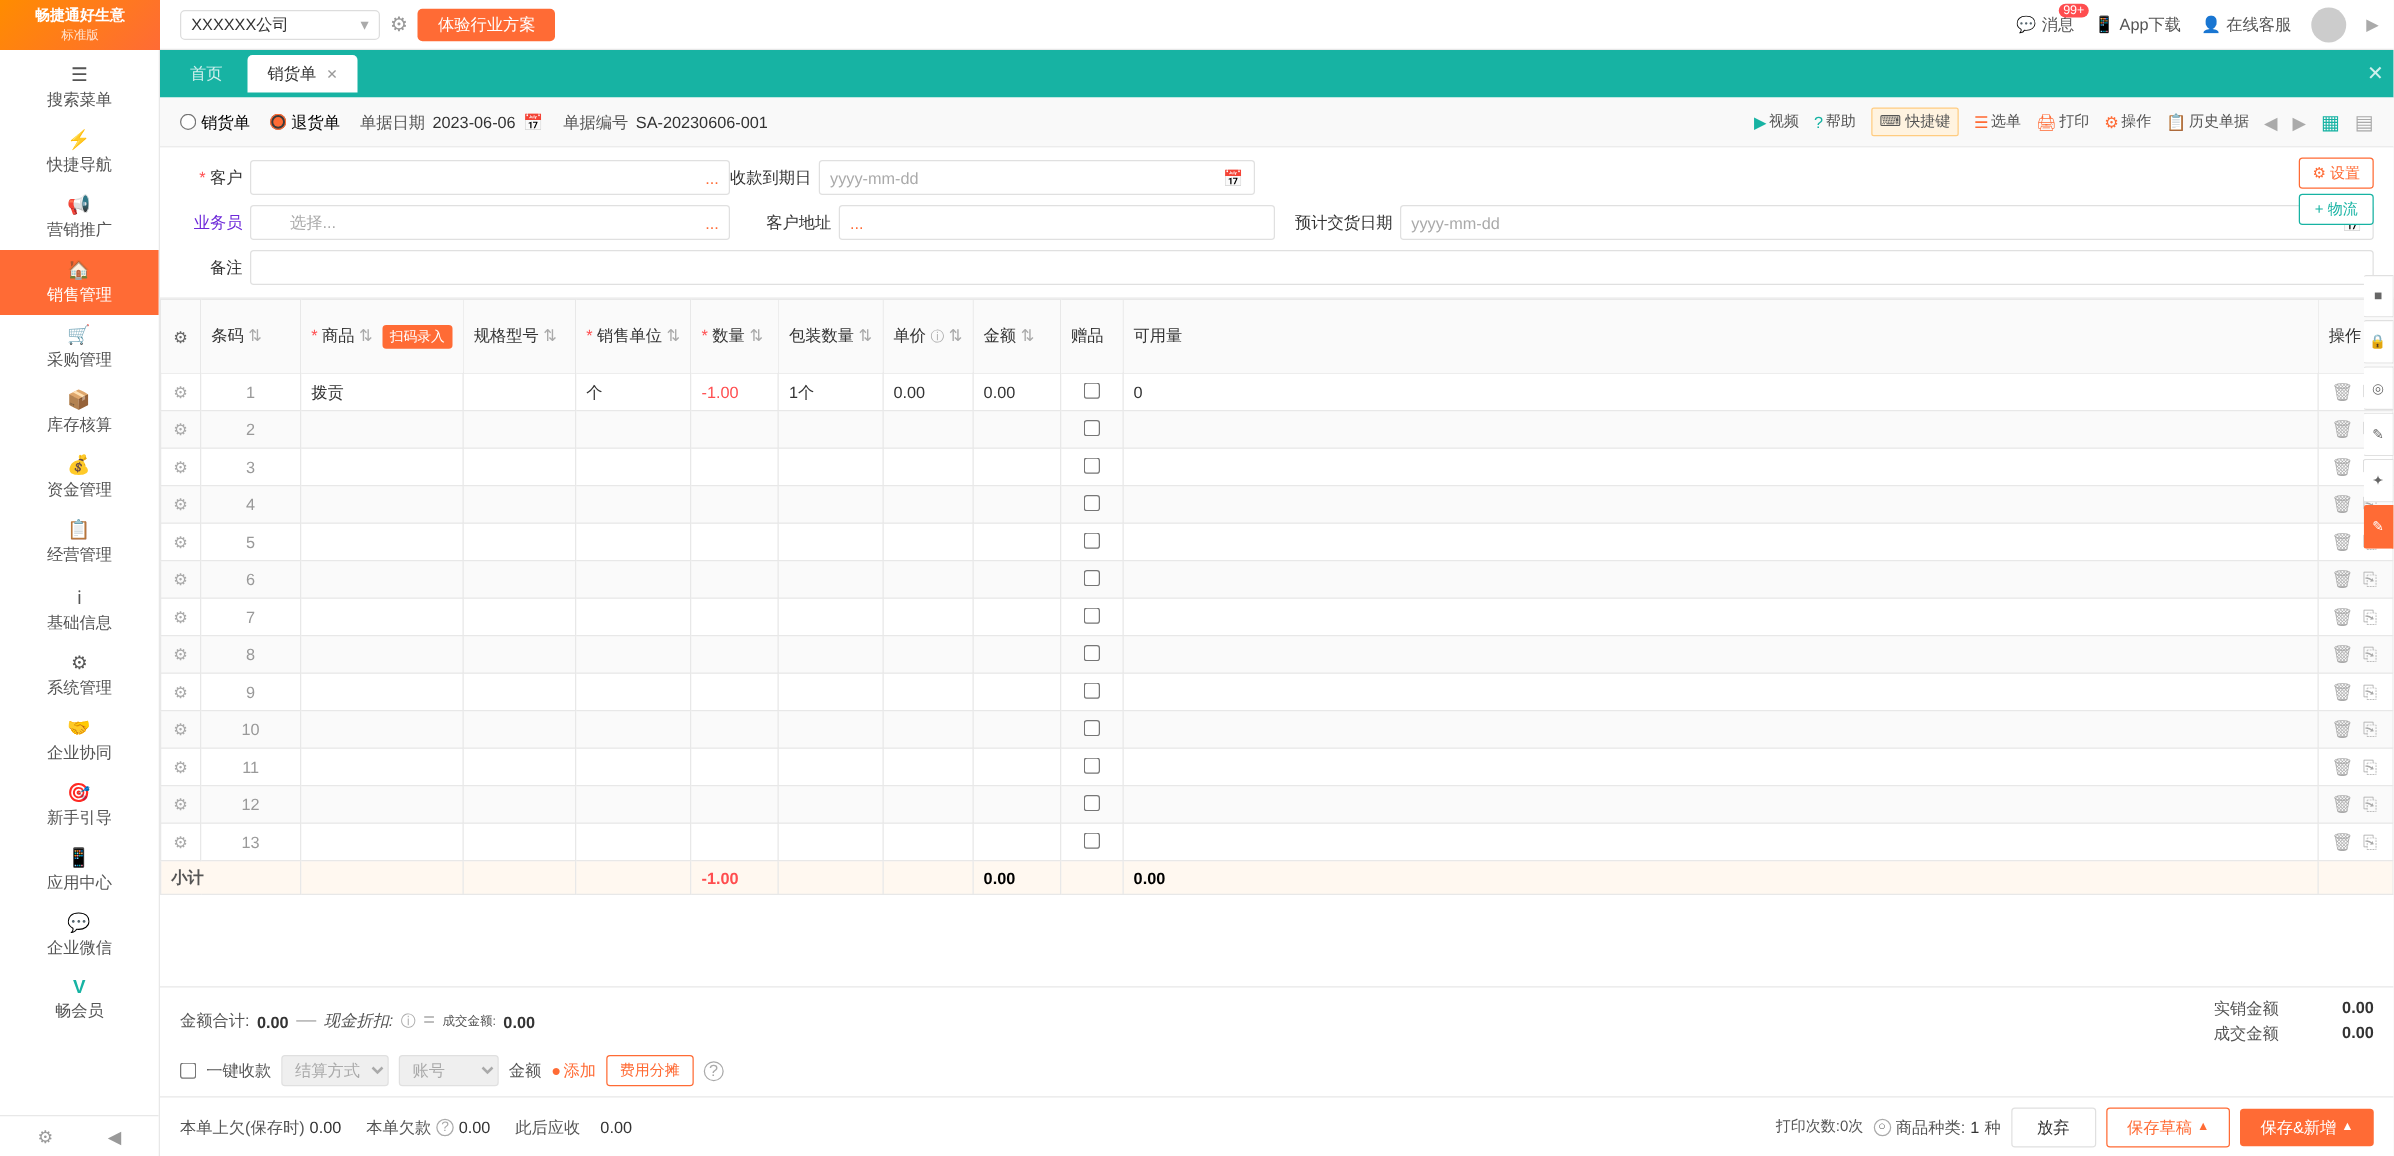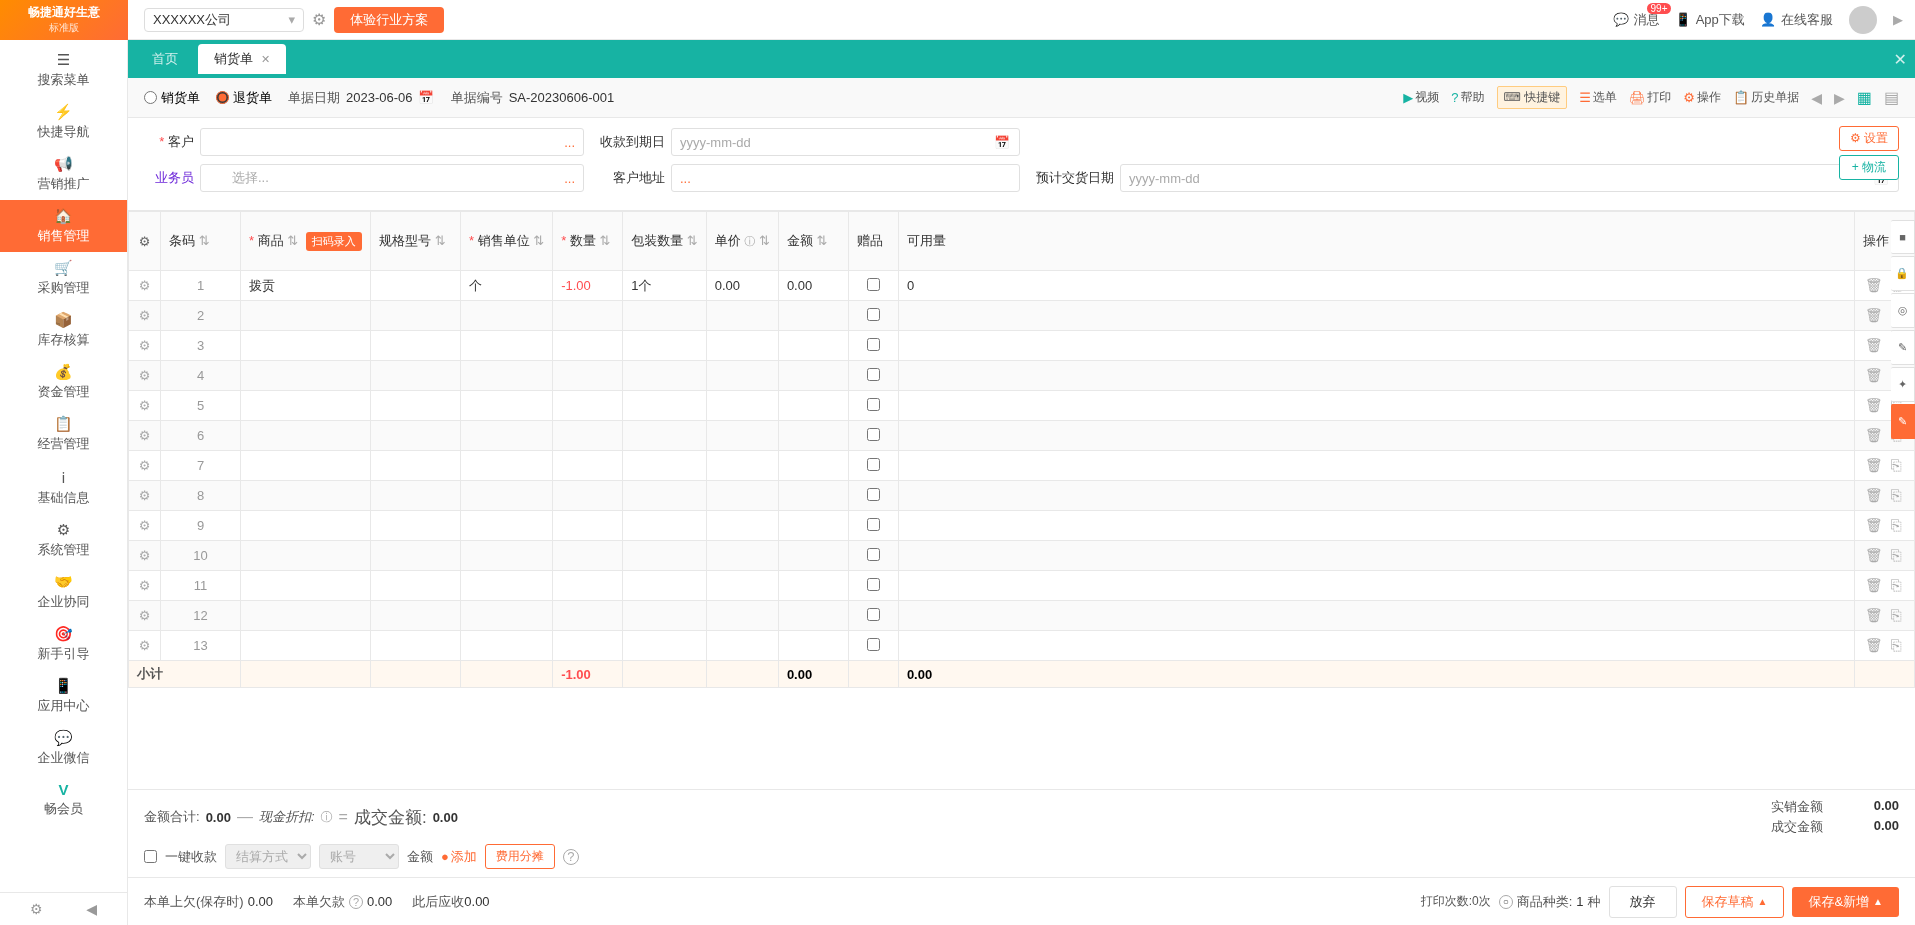--- a/index.html
+++ b/index.html
@@ -196,21 +196,21 @@
         </div>
       </div>
 
       <div style="background:#fff; padding:10px 16px; flex-shrink:0; border-bottom:1px solid #e8e8e8; position:relative;">
 
         <div style="position:absolute; right:16px; top:8px; display:flex; flex-direction:column; gap:4px; z-index:10;">
           <button style="border:1px solid #ff6b35; color:#ff6b35; background:#fff; border-radius:3px; padding:3px 10px; cursor:pointer; font-size:12px; display:flex; align-items:center; gap:3px;">⚙ 设置</button>
           <button style="border:1px solid #17b3a3; color:#17b3a3; background:#fff; border-radius:3px; padding:3px 10px; cursor:pointer; font-size:12px;">+ 物流</button>
         </div>
 
-        <div style="display:flex; gap:16px; margin-bottom:8px; align-items:center;">
+        <div style="display:flex; margin-bottom:8px; align-items:center;">
           <div style="display:flex; align-items:center; gap:6px; flex:1; max-width:440px;">
             <span style="color:#333; white-space:nowrap; min-width:50px; text-align:right;">
               <span style="color:#ff4d4f;">*</span> <span>客户</span>
             </span>
             <div style="flex:1; border:1px solid #e0e0e0; border-radius:3px; padding:4px 8px; color:#aaa; height:28px; display:flex; align-items:center; justify-content:flex-end; cursor:pointer;">
               <span style="color:#ff6b35;">...</span>
             </div>
           </div>
 
           <div style="display:flex; align-items:center; gap:6px; flex:1; max-width:420px;">
@@ -241,20 +241,26 @@
 
           <div style="display:flex; align-items:center; gap:6px; flex:1;">
             <span style="color:#333; white-space:nowrap; min-width:68px; text-align:right;">预计交货日期</span>
             <div style="flex:1; border:1px solid #e0e0e0; border-radius:3px; padding:4px 8px; color:#aaa; height:28px; display:flex; align-items:center; justify-content:space-between; cursor:pointer;">
               <span style="color:#aaa;">yyyy-mm-dd</span>
               <span style="color:#aaa;">📅</span>
             </div>
           </div>
         </div>
 
+        <div style="display:flex; gap:16px; align-items:center;">
+          <div style="display:flex; align-items:center; gap:6px; flex:1;">
+            <span style="color:#333; white-space:nowrap; min-width:50px; text-align:right;">备注</span>
+            <div style="flex:1; border:1px solid #e0e0e0; border-radius:3px; padding:4px 8px; color:#aaa; height:28px; cursor:pointer;"></div>
+          </div>
+        </div>
       </div>
 
       <div style="flex:1; overflow:auto; background:#fff;">
         <table style="width:100%; border-collapse:collapse; min-width:900px;">
           <thead>
             <tr>
               <th style="background:#fafafa; border:1px solid #e8e8e8; padding:6px 8px; text-align:center; color:#666; font-weight:normal; white-space:nowrap; width:32px; position:sticky; top:0; z-index:2;">⚙</th>
               <th style="background:#fafafa; border:1px solid #e8e8e8; padding:6px 8px; text-align:left; color:#333; font-weight:normal; white-space:nowrap; position:sticky; top:0; z-index:2; width:80px;">
                 条码 <span style="color:#aaa; cursor:pointer;">⇅</span>
               </th>
@@ -584,21 +590,21 @@
       </div>
 
       <div style="background:#fff; border-top:1px solid #e8e8e8; padding:8px 16px; flex-shrink:0;">
         <div style="display:flex; align-items:center; gap:6px; margin-bottom:8px;">
           <span style="color:#555; font-size:13px;">金额合计:</span>
           <span style="color:#333; font-weight:bold;">0.00</span>
           <span style="color:#aaa; font-size:16px;">—</span>
           <span style="color:#555; font-size:13px;font-style:italic;">现金折扣:</span>
           <span style="color:#aaa; cursor:pointer; font-size:12px;">ⓘ</span>
           <span style="color:#aaa; font-size:16px;">=</span>
-          <span style="color:#555; font-size:17px;">成交金额:</span>
+          <span style="color:#555; font-size:10px;">成交金额:</span>
           <span style="color:#333; font-weight:bold;">0.00</span>
 
           <div style="margin-left:auto; display:flex; flex-direction:column; gap:2px; text-align:right;">
             <div style="display:flex; gap:16px; font-size:13px;">
               <span style="color:#555;">实销金额</span>
               <span style="color:#333; font-weight:bold; min-width:60px; text-align:right;">0.00</span>
             </div>
             <div style="display:flex; gap:16px; font-size:13px;">
               <span style="color:#555;">成交金额</span>
               <span style="color:#333; font-weight:bold; min-width:60px; text-align:right;">0.00</span>
@@ -629,21 +635,21 @@
         <div style="display:flex; gap:20px; align-items:center;">
           <div style="display:flex; align-items:center; gap:4px; font-size:12px; color:#555;">
             <span>本单上欠(保存时)</span>
             <span style="color:#333;">0.00</span>
           </div>
           <div style="display:flex; align-items:center; gap:4px; font-size:12px; color:#555;">
             <span>本单欠款</span>
             <span style="color:#aaa; cursor:pointer; font-size:11px; border:1px solid #aaa; border-radius:50%; width:14px; height:14px; display:inline-flex; align-items:center; justify-content:center;">?</span>
             <span style="color:#333;">0.00</span>
           </div>
-          <div style="display:flex; align-items:center; gap:0; font-size:12px; color:#555;">
+          <div style="display:flex; align-items:center; gap:16px; font-size:12px; color:#555;">
             <span>此后应收</span>
             <span style="color:#333;">0.00</span>
           </div>
         </div>
 
         <div style="margin-left:auto; display:flex; gap:8px; align-items:center;">
           <span style="color:#555; font-size:12px;">打印次数:0次</span>
           <div style="display:flex; align-items:center; gap:4px; font-size:12px; color:#555;">
             <span style="border:1px solid #aaa; border-radius:50%; width:14px; height:14px; display:inline-flex; align-items:center; justify-content:center; font-size:10px;">○</span>
             <span>商品种类:</span>

